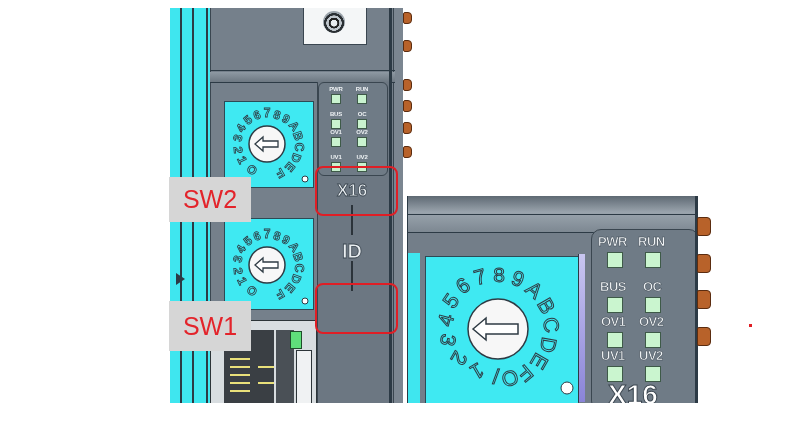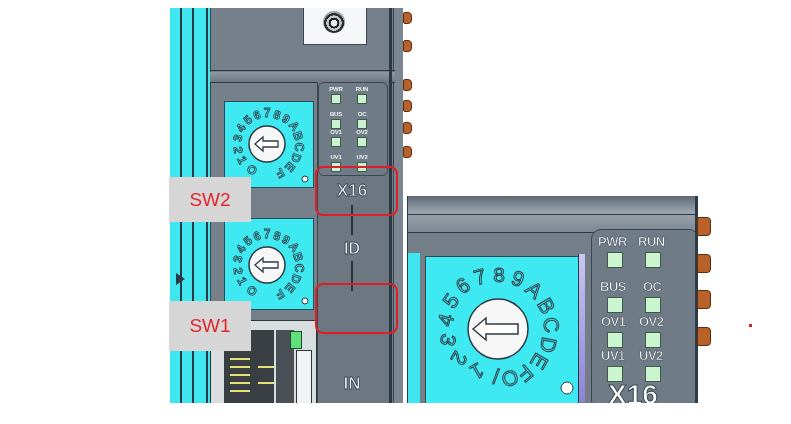--- a/index.html
+++ b/index.html
@@ -16,21 +16,21 @@
   .led-panel { position:absolute; background:#6f7b86; border:1px solid #3a4650; border-radius:6px; }
   .led { position:absolute; background:#c9f3cf; border:1px solid #3e5a48; }
   .led-label { position:absolute; color:#eef2f4; font-size:6px; font-weight:bold; text-align:center; letter-spacing:-0.2px; }
   .side-label { position:absolute; color:#e9eef1; text-align:center; font-weight:bold; -webkit-text-stroke:0.8px #3b4650; }
   .vline { position:absolute; width:2px; background:#2b333a; }
   .term { position:absolute; background:#b8622a; border:1px solid #5a2c10; border-radius:2px 4px 4px 2px; }
 
   .switch-box { position:absolute; background:#3fe9f2; border:1px solid #2d4a55; }
 
   .callout { position:absolute; border:2px solid #e01e25; border-radius:8px; }
-  .sw-label { position:absolute; background:#d6d6d6; color:#e3242b; font-size:19px; display:flex; align-items:center; justify-content:center; }
+  .sw-label { position:absolute; background:#d6d6d6; color:#e3242b; font-size:25px; display:flex; align-items:center; justify-content:center; }
 
   .rj { position:absolute; background:#d8dde0; border:1px solid #2c3438; }
   .rj-pin { position:absolute; height:2px; background:#e9e07a; }
   .green-led { position:absolute; background:#5fe07a; border:1px solid #1f4d2a; }
 
   
   #right { left:407px; top:196px; width:290px; height:207px; background:#737e89; overflow:hidden; border-left:1px solid #2c3a45; }
   .top-bar { position:absolute; background:linear-gradient(#5e6973, #9aa4ad 45%, #7d8892); border-bottom:1px solid #2c3a45; }
   .led-big { position:absolute; background:#caf5cf; border:1px solid #3e5a48; }
   .led-big-label { position:absolute; color:#f1f4f6; font-size:13px; font-weight:bold; -webkit-text-stroke:0.5px #3b4650; letter-spacing:-0.5px; }
@@ -74,23 +74,22 @@
   <div class="led" style="left:161px;top:129px;width:8px;height:8px;"></div>
   <div class="led" style="left:187px;top:129px;width:8px;height:8px;"></div>
 
   <div class="led-label" style="left:152px;top:146px;width:28px;">UV1</div>
   <div class="led-label" style="left:178px;top:146px;width:28px;">UV2</div>
   <div class="led" style="left:161px;top:154px;width:8px;height:8px;"></div>
   <div class="led" style="left:187px;top:154px;width:8px;height:8px;"></div>
 
   <div class="side-label" style="left:148px;top:173px;width:68px;font-size:17px;">X16</div>
   <div class="vline" style="left:181px;top:197px;height:30px;"></div>
-  <div class="side-label" style="left:148px;top:232px;width:68px;font-size:16px;">ID</div>
+  <div class="side-label" style="left:148px;top:232px;width:68px;font-size:20px;">ID</div>
   <div class="vline" style="left:181px;top:253px;height:30px;"></div>
-  <div class="side-label" style="left:148px;top:366px;width:68px;font-size:17px;">IN</div>
 
   <div class="switch-box" style="left:54px;top:93px;width:88px;height:85px;">
     <svg width="88" height="85" viewBox="0 0 88 85">
       <circle cx="42" cy="42" r="18" fill="#f7f7f7" stroke="#2f3b44" stroke-width="1.5"></circle>
       <path d="M30 42 L38 35 L38 39 L53 39 L53 45 L38 45 L38 49 Z" fill="#ffffff" stroke="#2f3b44" stroke-width="1.3"></path>
       <g font-family="Liberation Sans, sans-serif" font-size="12" font-weight="bold" fill="#3fe9f2" stroke="#2f3b44" stroke-width="0.8" text-anchor="middle">
         <text x="27" y="72" transform="rotate(40 27 68)">O</text>
         <text x="17" y="62" transform="rotate(65 17 58)">1</text>
         <text x="13" y="52" transform="rotate(85 13 48)">2</text>
         <text x="13" y="40" transform="rotate(-80 13 36)">3</text>

